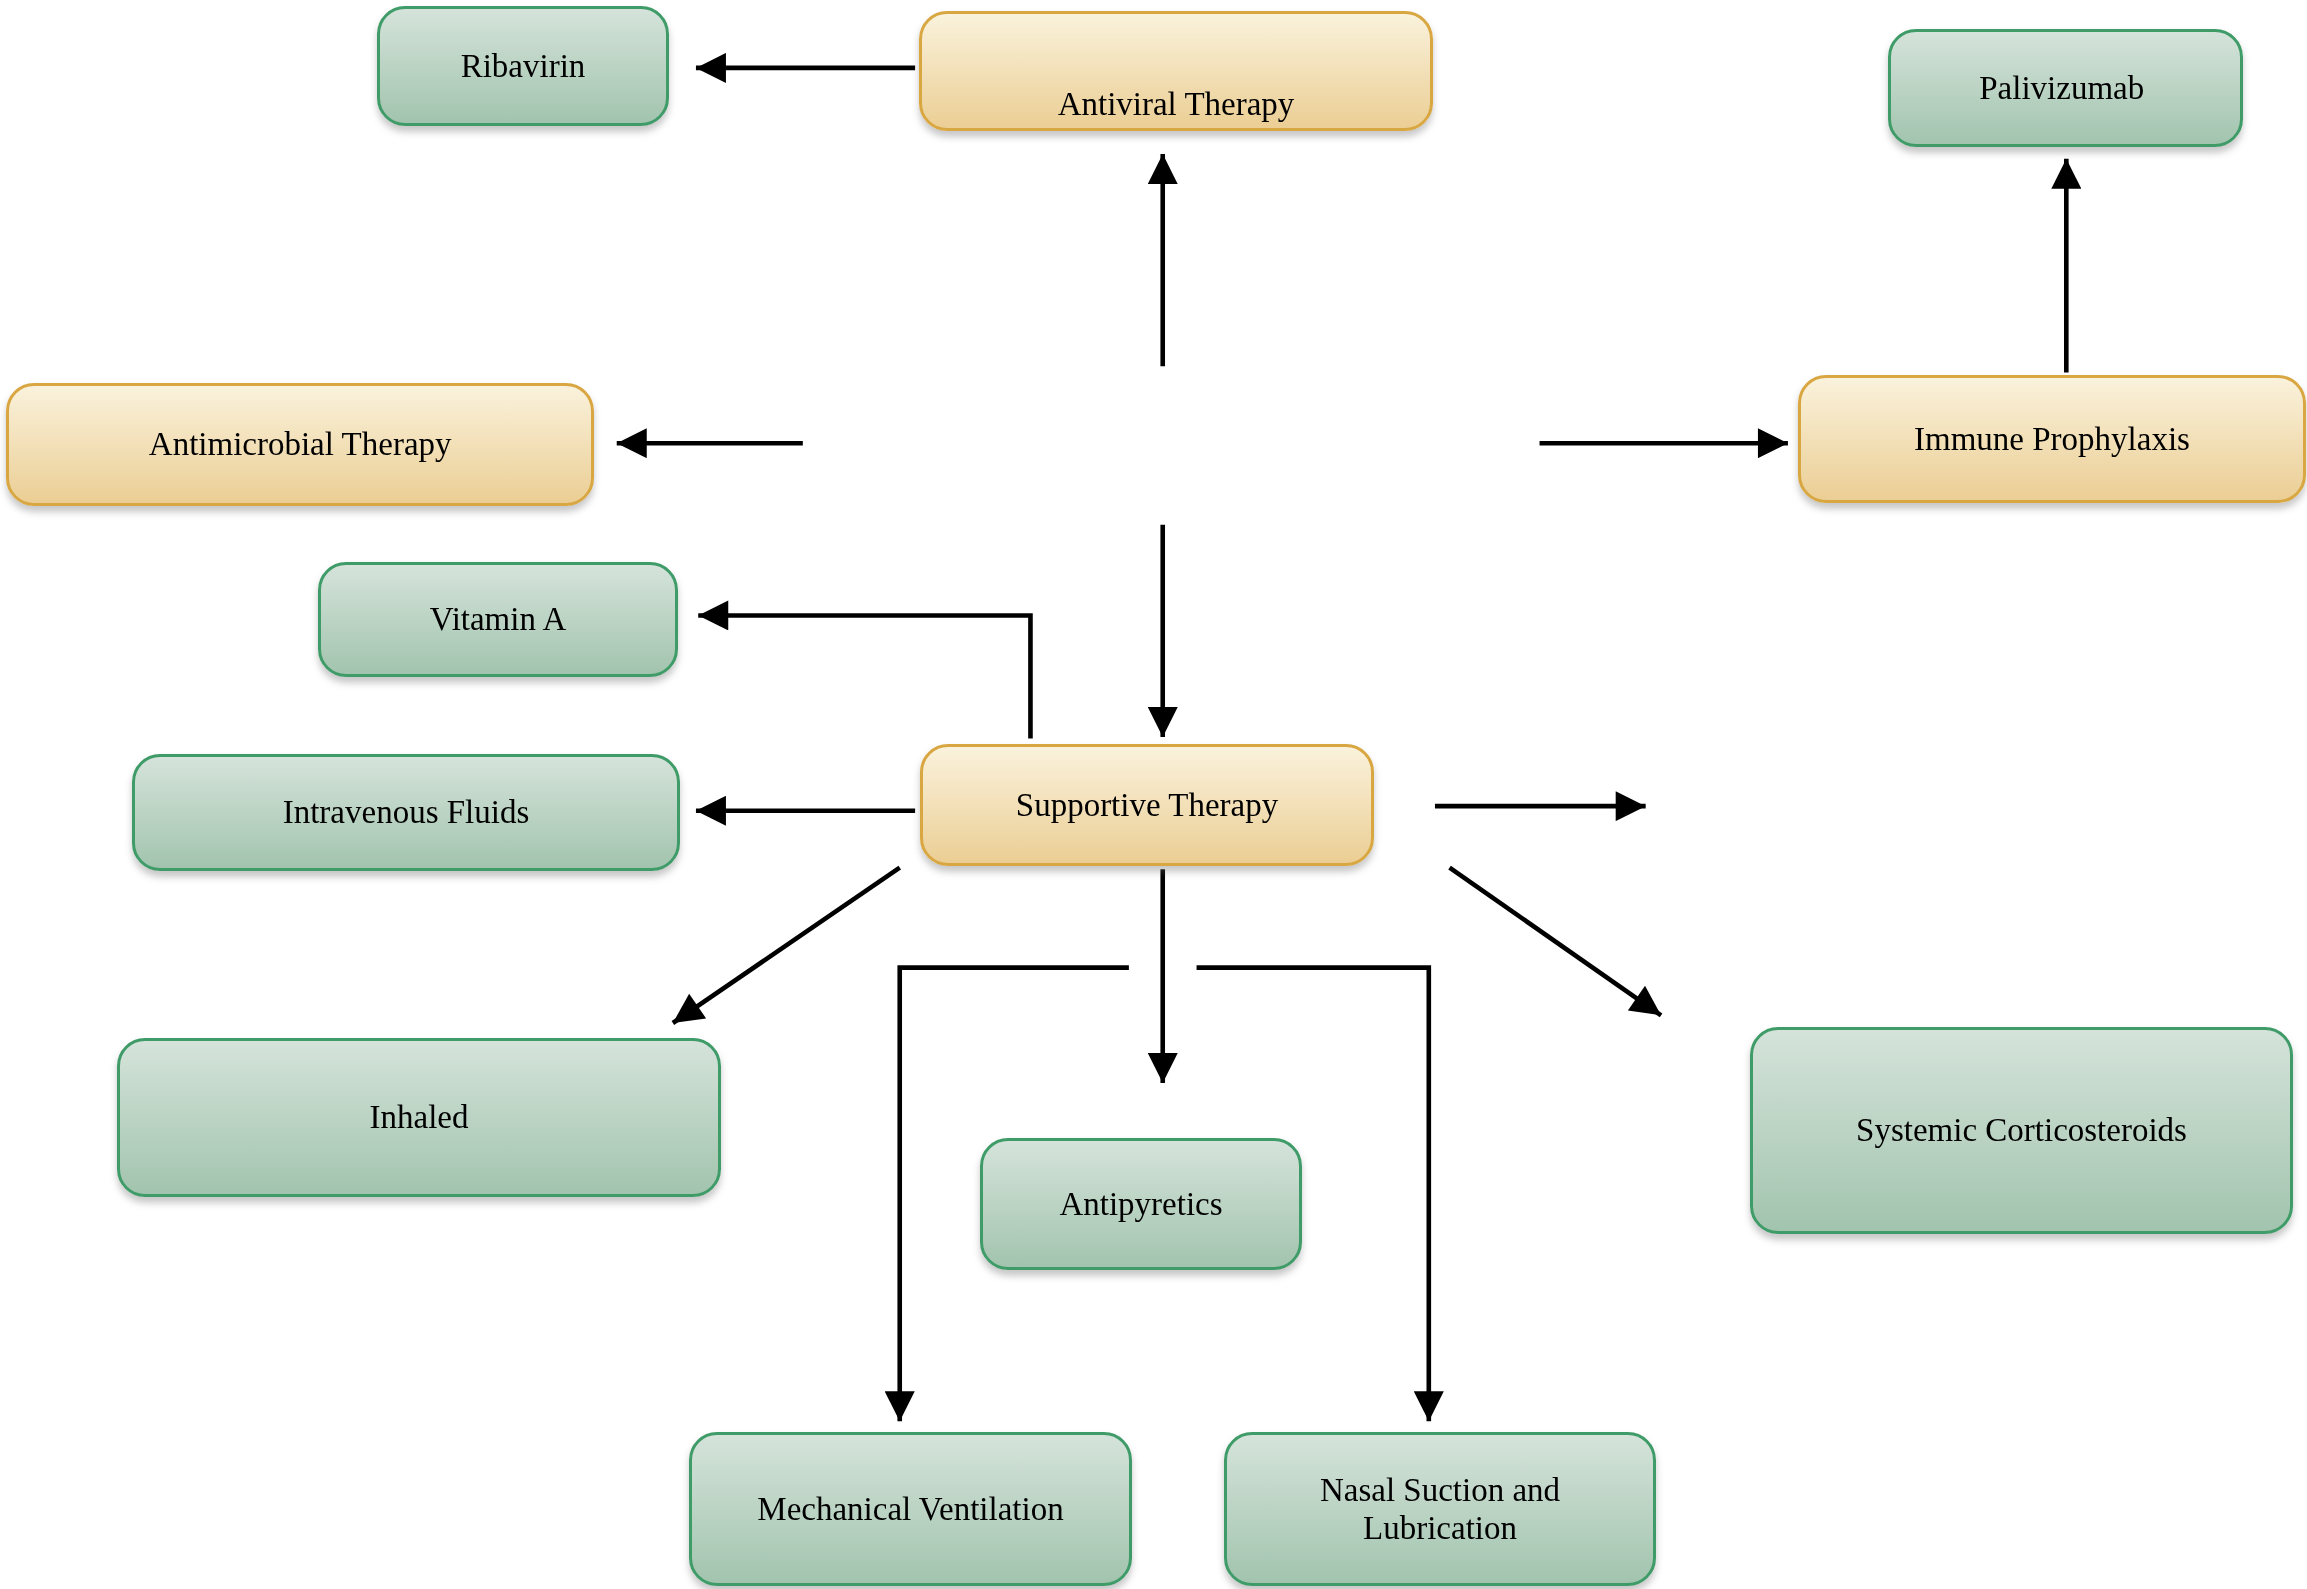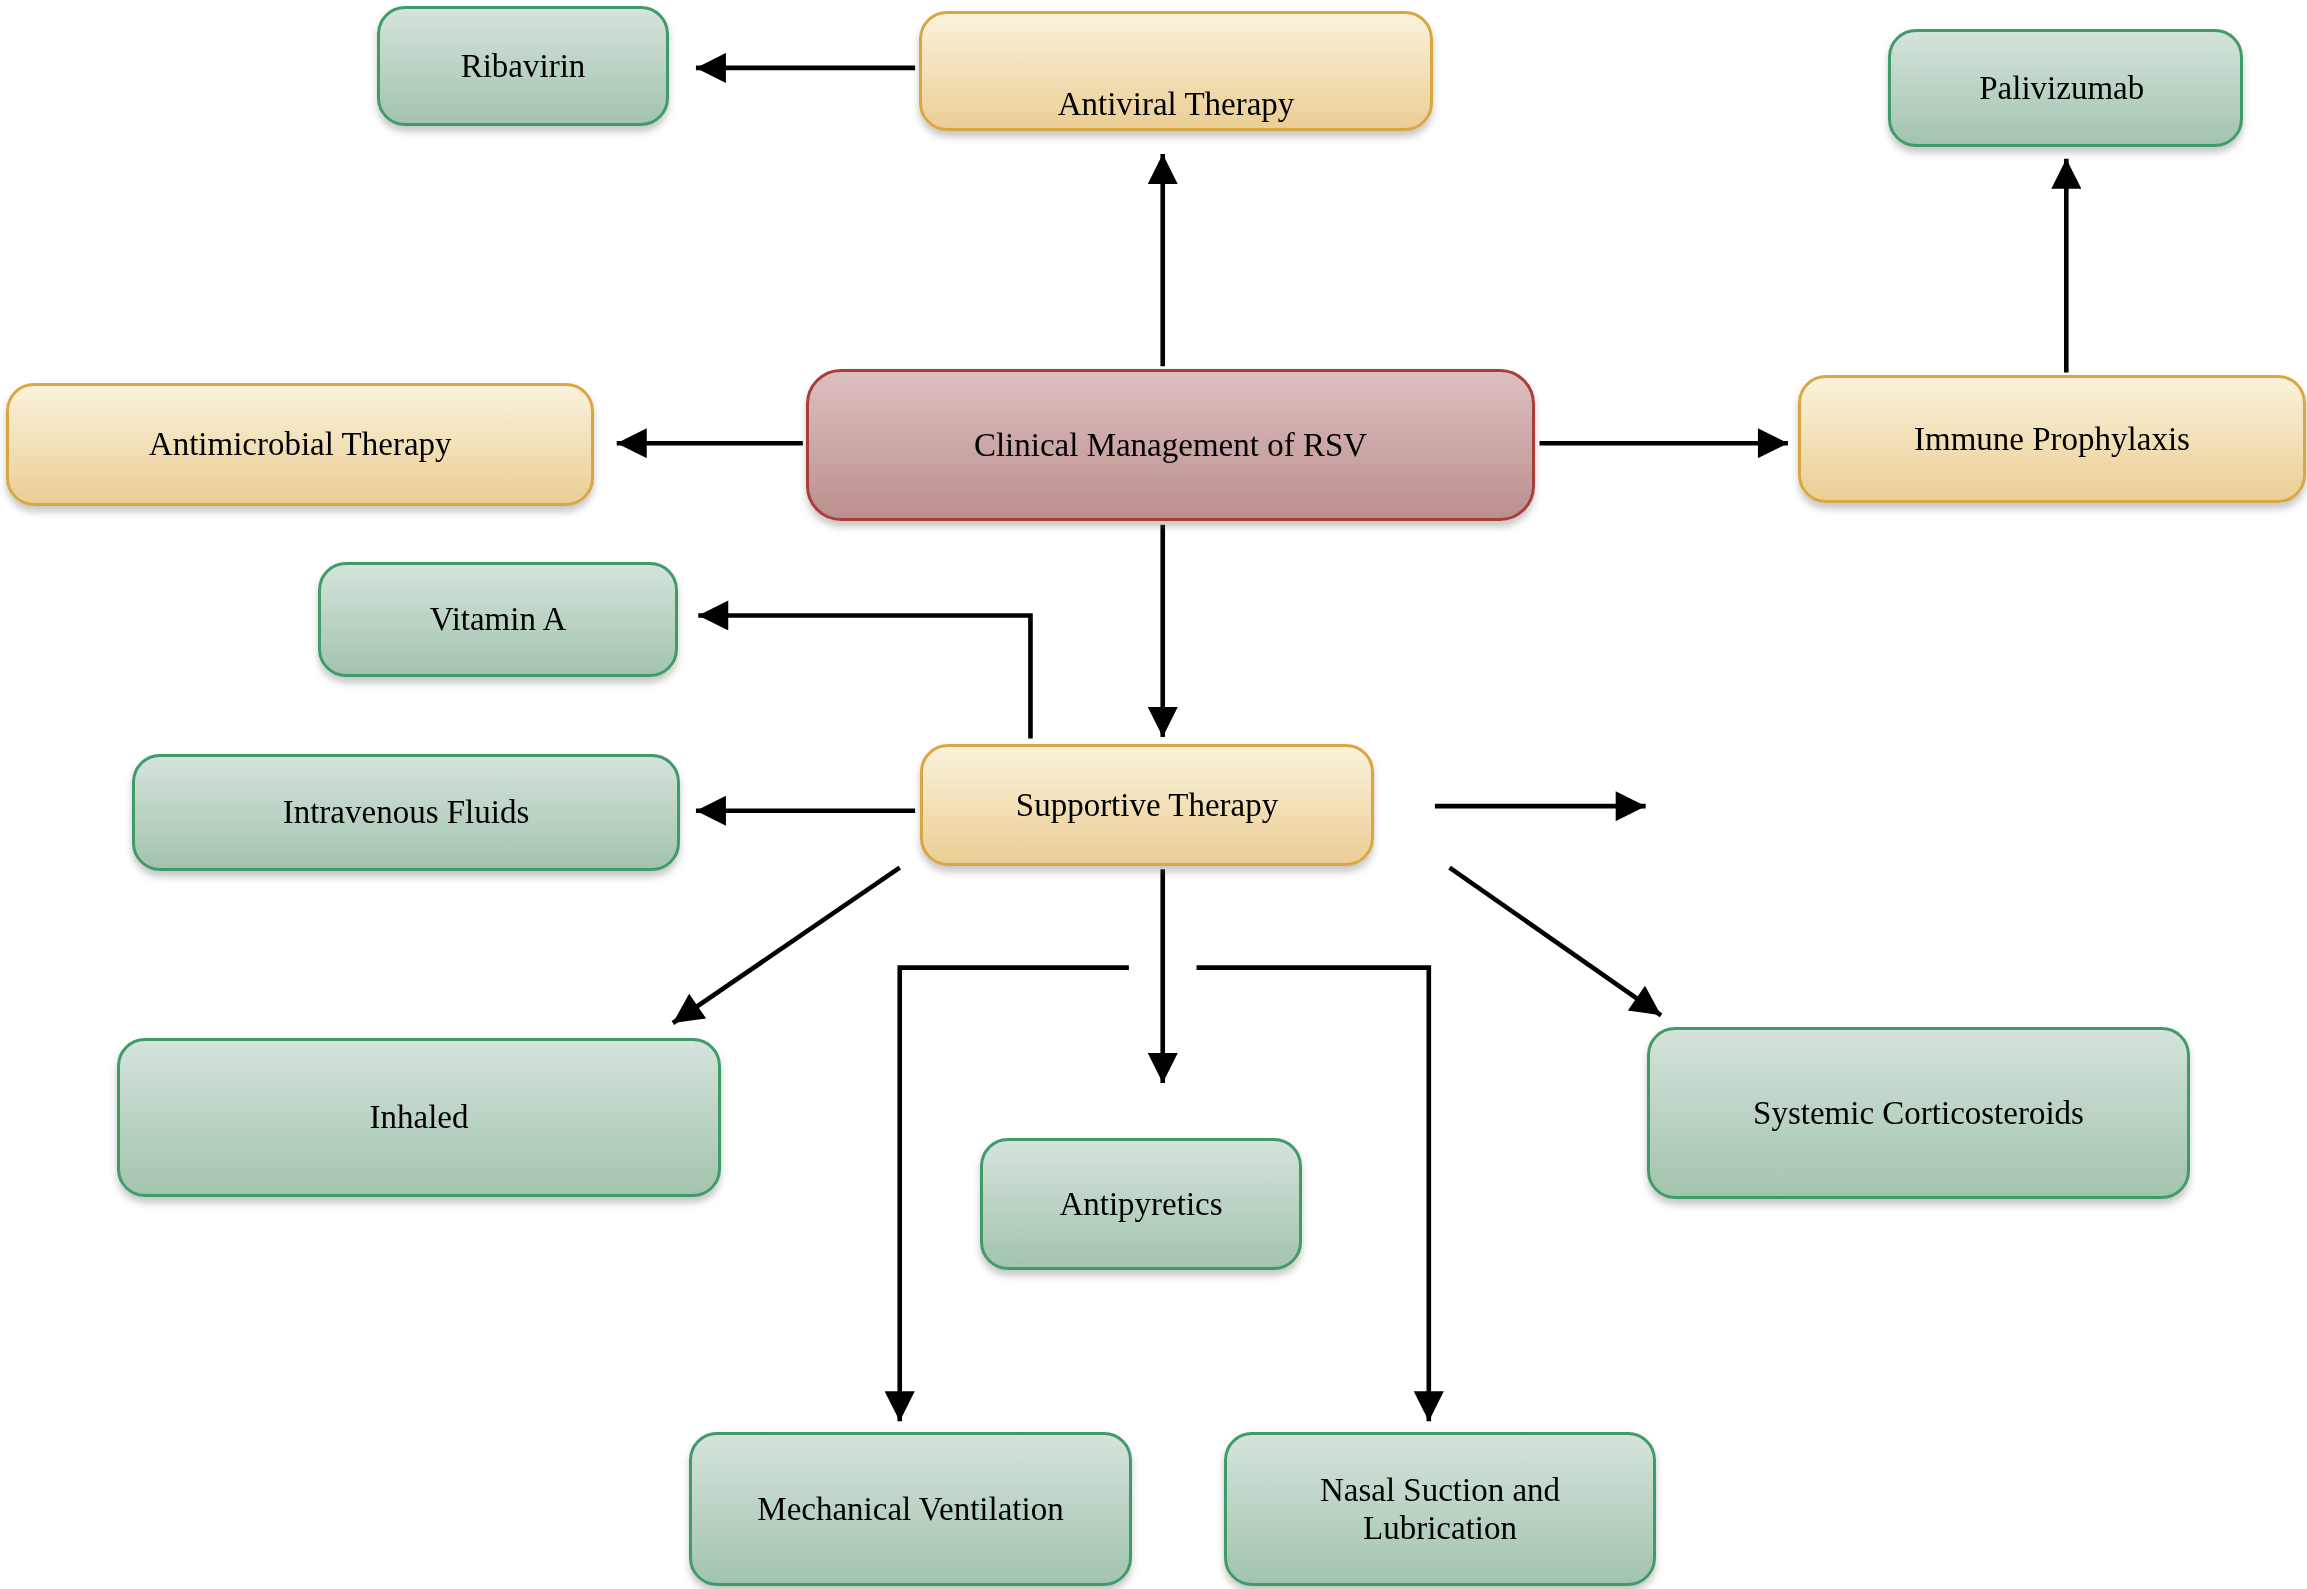--- a/index.html
+++ b/index.html
@@ -42,21 +42,21 @@
   #n-palivizumab   {left:1888px; top:29px;   width:355px; height:118px;padding-left:11px;}
   #n-antimicrobial {left:6.2px;    top:383px;  width:588px; height:123px;}
   #n-clinical      {left:806px; top:369px;  width:729px; height:152px;}
   #n-immune        {left:1798px; top:375px;  width:508px; height:128px;}
   #n-vitamin-a     {left:318px;  top:562px;  width:360px; height:115px;}
   #n-iv-fluids     {left:132px;  top:754px;  width:548px; height:117px;}
   #n-supportive    {left:920px; top:744px;  width:454px; height:122px;}
   #n-supplemental  {left:1655px; top:742px;  width:551px; height:127px;}
   #n-inhaled       {left:117px;  top:1038px; width:604px; height:159px;}
   #n-antipyretics  {left:980px; top:1090px; width:322px; height:132px;margin-top:48px;}
-  #n-systemic      {left:1647px; top:1027px; width:543px; height:172px;text-align:right;}
+  #n-systemic      {left:1750px; top:1027px; width:543px; height:207px;text-align:right;}
   #n-mech-vent     {left:689px;  top:1432px; width:443px; height:154px;}
   #n-nasal         {left:1224px; top:1432px; width:432px; height:154px;}
 </style>
 </head>
 <body>
 
 <div class="canvas">
 
   <svg class="arrow-layer" viewBox="0 0 3000 2067" xmlns="http://www.w3.org/2000/svg">
     <defs>
@@ -89,23 +89,20 @@
   </div>
 
   <div class="node green" id="n-palivizumab">
     <span>Palivizumab</span>
   </div>
 
   <div class="node yellow" id="n-antimicrobial">
     <span>Antimicrobial Therapy</span>
   </div>
 
-  <div class="node red" id="n-clinical">
-    <span>Clinical Management of RSV</span>
-  </div>
 
   <div class="node yellow" id="n-immune">
     <span>Immune Prophylaxis</span>
   </div>
 
   <div class="node green" id="n-vitamin-a">
     <span>Vitamin A</span>
   </div>
 
   <div class="node green" id="n-iv-fluids">

